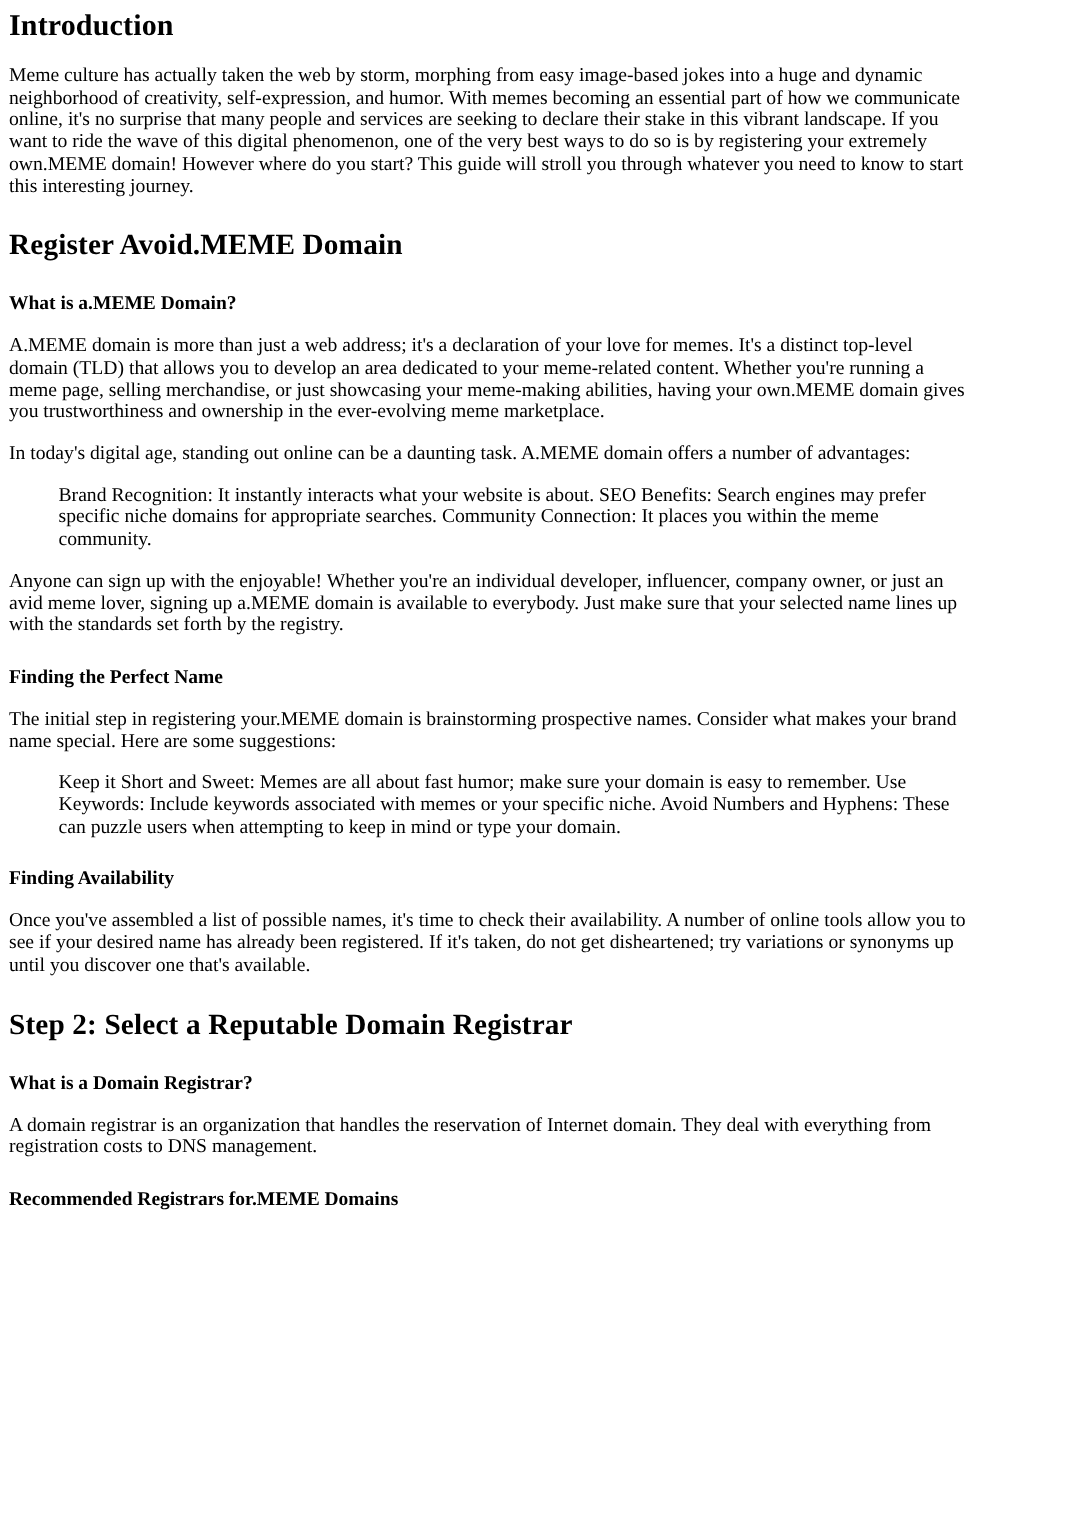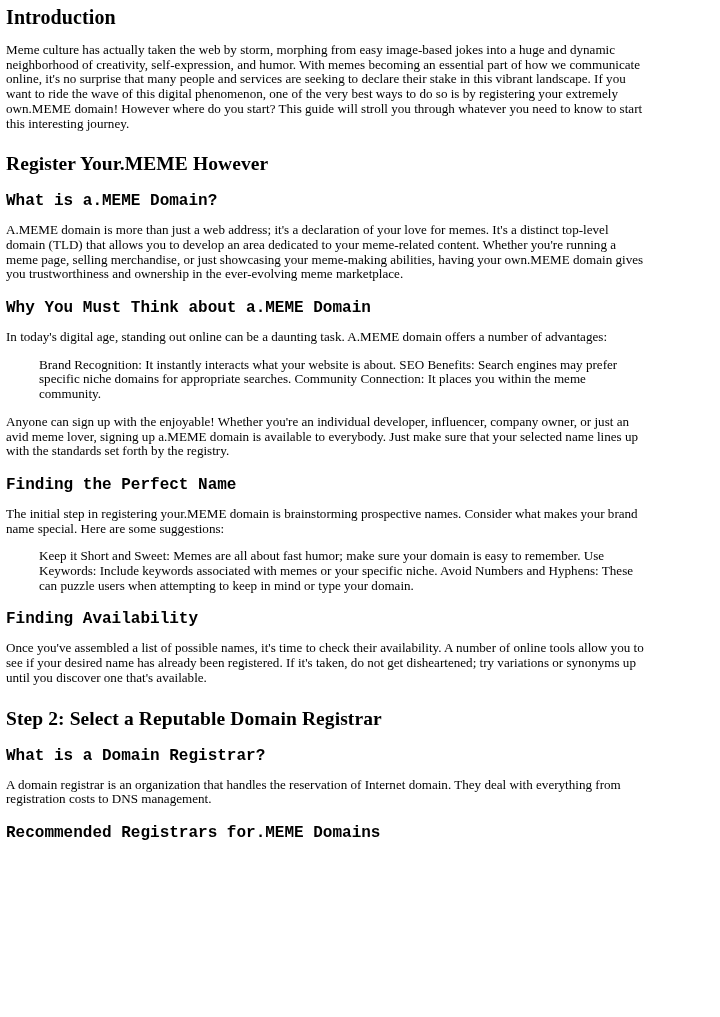--- a/index.html
+++ b/index.html
@@ -29,25 +29,24 @@
     letter-spacing: 0.1px;
   }
   h2.doc-h2 {
     font-size: 19.5px;
     font-weight: bold;
     line-height: 22px;
     margin: 22px 0 14px 0;
     letter-spacing: 0.1px;
   }
   h3.doc-h3 {
-    font-size: 16px;
+    font-size: 13px;
     font-weight: bold;
     line-height: 17px;
     margin: 18px 0 13px 0;
-    font-family: Liberation Mono, monospace;
   }
   p.doc-p {
     font-size: 13.1px;
     line-height: 14.7px;
     margin: 0 0 13px 0;
     text-align: left;
   }
   .indent-block {
     margin: 0 0 13px 0;
     padding-left: 33px;
@@ -59,26 +58,25 @@
   h1.doc-h1:first-child { margin-top: 0; }
 </style>
 </head>
 <body>
 
 <div class="page">
 
   <h1 class="doc-h1">Introduction</h1>
   <p class="doc-p">Meme culture has actually taken the web by storm, morphing from easy image-based jokes into a huge and dynamic neighborhood of creativity, self-expression, and humor. With memes becoming an essential part of how we communicate online, it's no surprise that many people and services are seeking to declare their stake in this vibrant landscape. If you want to ride the wave of this digital phenomenon, one of the very best ways to do so is by registering your extremely own.MEME domain! However where do you start? This guide will stroll you through whatever you need to know to start this interesting journey.</p>
 
-  <h2 class="doc-h2">Register Your.MEME However</h2>
+  <h2 class="doc-h2">Register Avoid.MEME Domain</h2>
 
   <h3 class="doc-h3">What is a.MEME Domain?</h3>
   <p class="doc-p">A.MEME domain is more than just a web address; it's a declaration of your love for memes. It's a distinct top-level domain (TLD) that allows you to develop an area dedicated to your meme-related content. Whether you're running a meme page, selling merchandise, or just showcasing your meme-making abilities, having your own.MEME domain gives you trustworthiness and ownership in the ever-evolving meme marketplace.</p>
 
-  <h3 class="doc-h3">Why You Must Think about a.MEME Domain</h3>
   <p class="doc-p">In today's digital age, standing out online can be a daunting task. A.MEME domain offers a number of advantages:</p>
   <div class="indent-block">
     <p class="doc-p">Brand Recognition: It instantly interacts what your website is about. SEO Benefits: Search engines may prefer specific niche domains for appropriate searches. Community Connection: It places you within the meme community.</p>
   </div>
 
   <p class="doc-p">Anyone can sign up with the enjoyable! Whether you're an individual developer, influencer, company owner, or just an avid meme lover, signing up a.MEME domain is available to everybody. Just make sure that your selected name lines up with the standards set forth by the registry.</p>
 
 
   <h3 class="doc-h3">Finding the Perfect Name</h3>
   <p class="doc-p">The initial step in registering your.MEME domain is brainstorming prospective names. Consider what makes your brand name special. Here are some suggestions:</p>

